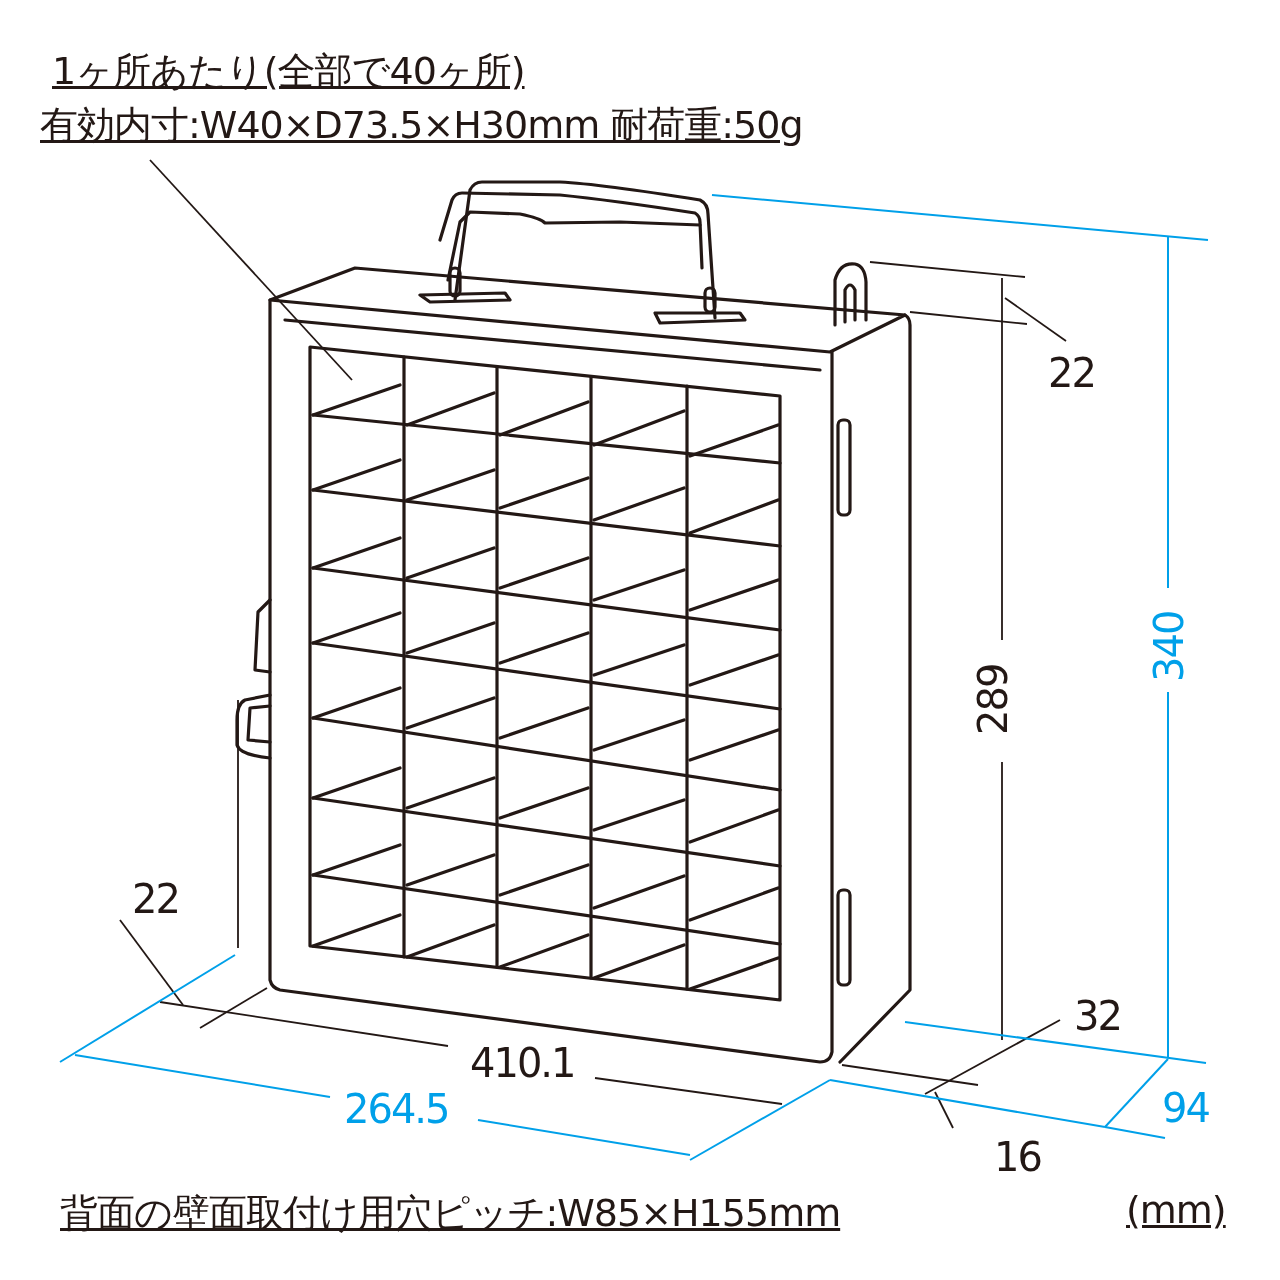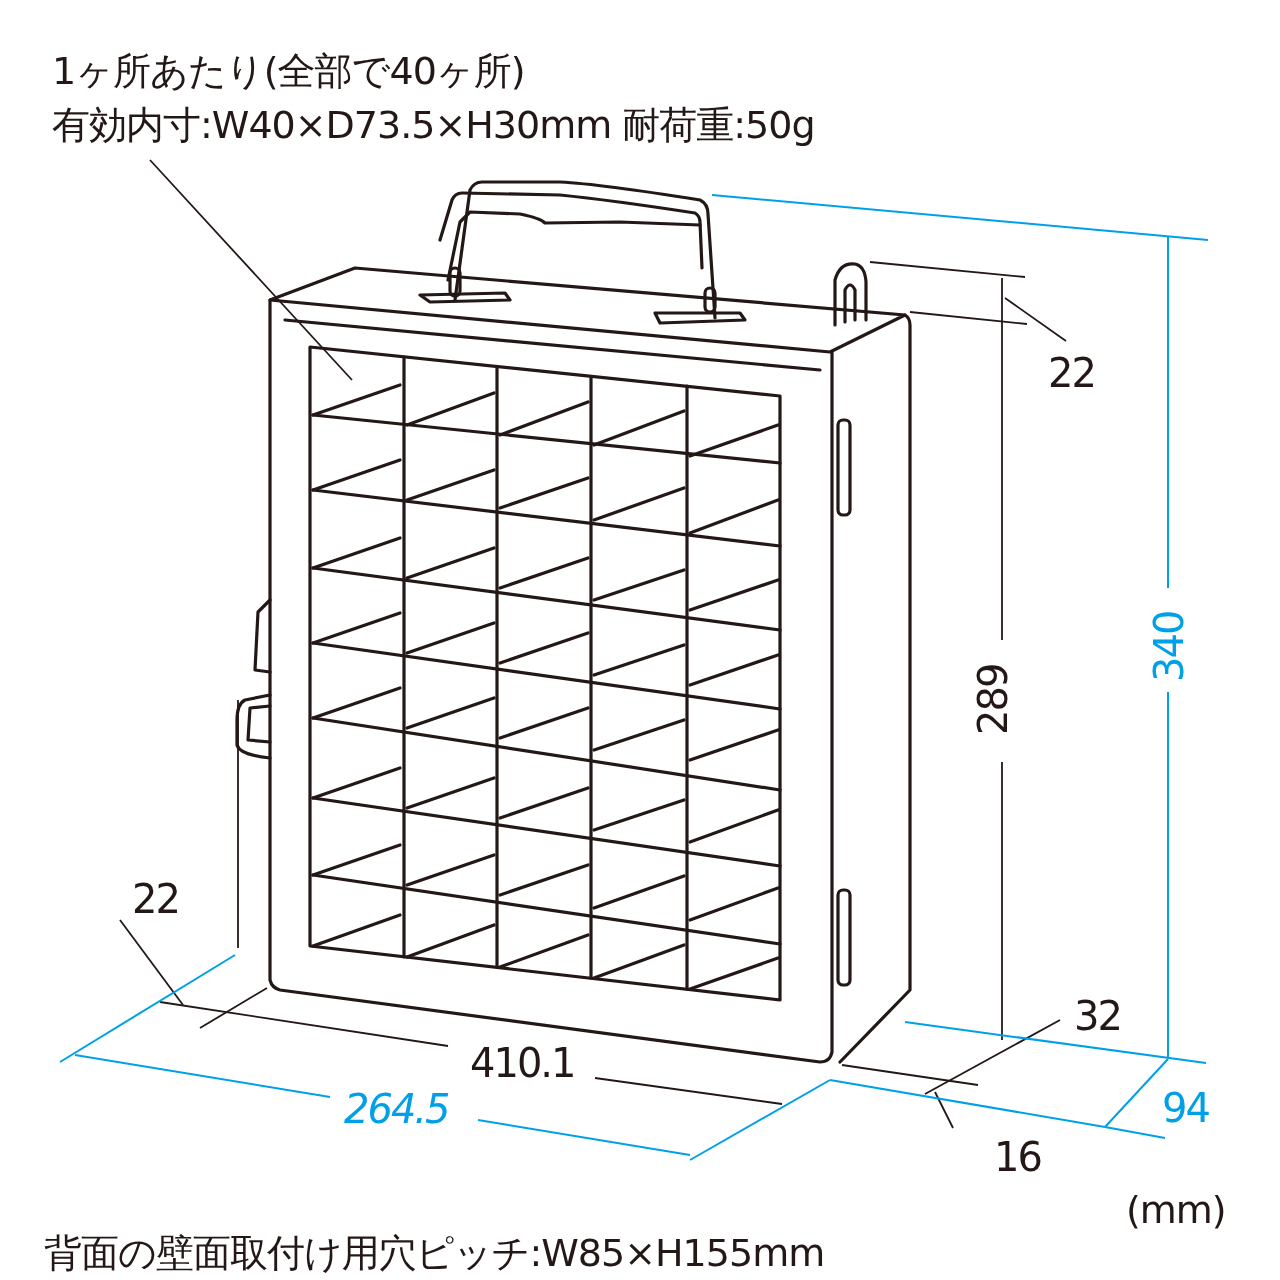--- a/index.html
+++ b/index.html
@@ -1,30 +1,30 @@
 <!DOCTYPE html>
 <html><head>
 <meta charset="utf-8">
 <style>
   html,body{margin:0;padding:0;background:#ffffff;}
   body{width:1280px;height:1280px;position:relative;overflow:hidden;font-family:"DejaVu Sans","Liberation Sans",sans-serif;}
   .txt{position:absolute;color:#231815;white-space:nowrap;font-family:"DejaVu Sans","Liberation Sans",sans-serif;letter-spacing:-1px;}
-  .note{font-size:38px;}
+  .note{font-size:38px;text-decoration:underline;}
   .dim{font-size:40px;letter-spacing:-2px;}
   .blue{color:#00a0e9;}
   svg{position:absolute;left:0;top:0;}
   .ln{stroke:#231815;fill:none;stroke-width:3.2;stroke-linejoin:round;stroke-linecap:round;}
   .thin{stroke:#231815;fill:none;stroke-width:1.8;}
   .bl{stroke:#00a0e9;fill:none;stroke-width:2;}
 </style>
 </head>
 <body>
 
 <div class="txt note" style="left:52px;top:46px;">1ヶ所あたり(全部で40ヶ所)</div>
-<div class="txt note" style="left:52px;top:100px;">有効内寸:W40×D73.5×H30mm 耐荷重:50g</div>
+<div class="txt note" style="left:40px;top:100px;">有効内寸:W40×D73.5×H30mm 耐荷重:50g</div>
 
 <svg width="1280" height="1280" viewBox="0 0 1280 1280">
 
   <line class="thin" x1="150" y1="160" x2="352" y2="380"></line>
 
   <g>
     <path class="ln" d="M455,300 L470,190 Q474,182 482,182 L560,182 Q600,184 700,200 Q708,204 708,214 L715,318"></path>
     <path class="ln" d="M440,240 L452,200 Q455,193 462,193 L560,195 Q610,200 695,213 Q700,216 700,222 L702,268"></path>
     <path class="ln" d="M448,280 L460,222 L470,212 L520,214 Q540,218 545,223 L620,222 L700,225"></path>
     <path class="ln" d="M420,295 L505,293 L510,300 L430,302 Z"></path>
@@ -95,19 +95,19 @@
     <line class="bl" x1="478" y1="1120" x2="690" y2="1155"></line>
     <line class="bl" x1="690" y1="1160" x2="830" y2="1080"></line>
   </g>
 </svg>
 
 <div class="txt dim" style="left:1048px;top:350px;">22</div>
 <div class="txt dim" style="left:970px;top:680px;transform:rotate(-90deg);transform-origin:left top;top:735px;">289</div>
 <div class="txt dim blue" style="left:1146px;top:682px;transform:rotate(-90deg);transform-origin:left top;">340</div>
 <div class="txt dim" style="left:132px;top:876px;">22</div>
 <div class="txt dim" style="left:470px;top:1040px;">410.1</div>
-<div class="txt dim blue" style="left:344px;top:1086px;font-style:italic;">264.5</div>
+<div class="txt dim blue" style="left:344px;top:1086px;">264.5</div>
 <div class="txt dim" style="left:1074px;top:993px;">32</div>
 <div class="txt dim blue" style="left:1162px;top:1085px;">94</div>
 <div class="txt dim" style="left:946px;top:1134px;margin-left:48px;">16</div>
 
-<div class="txt note" style="left:44px;top:1188px;margin-top:40px;">背面の壁面取付け用穴ピッチ:W85×H155mm</div>
+<div class="txt note" style="left:60px;top:1188px;">背面の壁面取付け用穴ピッチ:W85×H155mm</div>
 <div class="txt note" style="left:1126px;top:1188px;">(mm)</div>
 
 </body></html>

